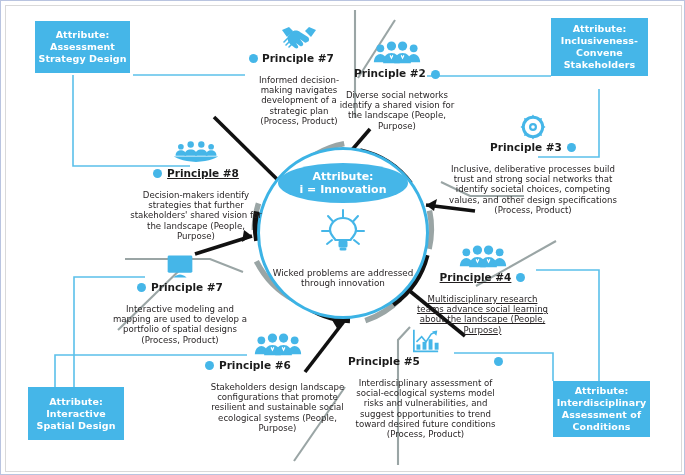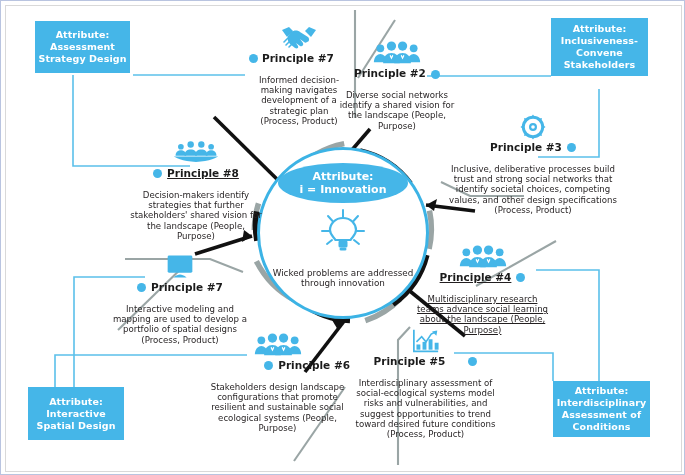--- a/index.html
+++ b/index.html
@@ -315,21 +315,21 @@
   <div class="node" style="left:348px;top:328px;width:155px;">
     <svg class="icon" viewBox="0 0 34 30" width="32" height="28">
       <path d="M3 2 L3 27 L31 27" fill="none" stroke="#45b6e8" stroke-width="2"></path>
       <path d="M6 16 L12 10 L17 16 L23 7 L29 4" fill="none" stroke="#45b6e8" stroke-width="1.8"></path>
       <path d="M24 4 L30 3 L29 9 Z" fill="#45b6e8"></path>
       <rect x="6" y="19" width="4.5" height="6" fill="#45b6e8"></rect>
       <rect x="13" y="16" width="4.5" height="9" fill="#45b6e8"></rect>
       <rect x="20" y="13" width="4.5" height="12" fill="#45b6e8"></rect>
       <rect x="27" y="17" width="4.5" height="8" fill="#45b6e8"></rect>
     </svg>
-    <div style="display:flex;align-items:center;justify-content:center;gap:18px;">
+    <div style="display:flex;align-items:center;justify-content:space-between;gap:18px;">
       <span class="title">Principle #5</span>
       <span class="dot" style="position:relative;left:0;top:0;margin-left:5px;flex:0 0 auto;"></span>
     </div>
     <div class="body">Interdisciplinary assessment of social-ecological systems model risks and vulnerabilities, and suggest opportunities to trend toward desired future conditions (Process, Product)</div>
   </div>
 
   <div class="node" style="left:205px;top:332px;width:145px;">
     <svg class="icon" viewBox="0 0 54 26" width="50" height="26">
       <g fill="#45b6e8">
         <circle cx="9" cy="8" r="4.2"></circle>
@@ -339,21 +339,21 @@
         <path d="M2 23 C2 17 6 14 9 14 C12 14 16 17 16 23 Z"></path>
         <path d="M12 24 C12 16.5 16 13 21 13 C26 13 30 16.5 30 24 Z"></path>
         <path d="M24 24 C24 16.5 28 13 33 13 C38 13 42 16.5 42 24 Z"></path>
         <path d="M38 23 C38 17 42 14 45 14 C48 14 52 17 52 23 Z"></path>
       </g>
       <g fill="#ffffff">
         <path d="M19 16 L21 20 L23 16 L22 15 L21 17 L20 15 Z"></path>
         <path d="M31 16 L33 20 L35 16 L34 15 L33 17 L32 15 Z"></path>
       </g>
     </svg>
-    <div style="display:flex;align-items:center;justify-content:flex-end;">
+    <div style="display:flex;align-items:center;justify-content:flex-start;">
       <span class="dot" style="position:relative;left:0;top:0;margin-right:5px;flex:0 0 auto;"></span>
       <span class="title">Principle #6</span>
     </div>
     <div class="body">Stakeholders design landscape configurations that promote resilient and sustainable social ecological systems (People, Purpose)</div>
   </div>
 
   <div class="node" style="left:110px;top:254px;width:140px;">
     <svg class="icon" viewBox="0 0 40 26" width="38" height="26">
       <rect x="7" y="1" width="26" height="18" rx="1.5" fill="#45b6e8"></rect>
       <path d="M13 24 C16 22 18 21 20 21 C22 21 24 22 27 24 Z" fill="#45b6e8"></path>

